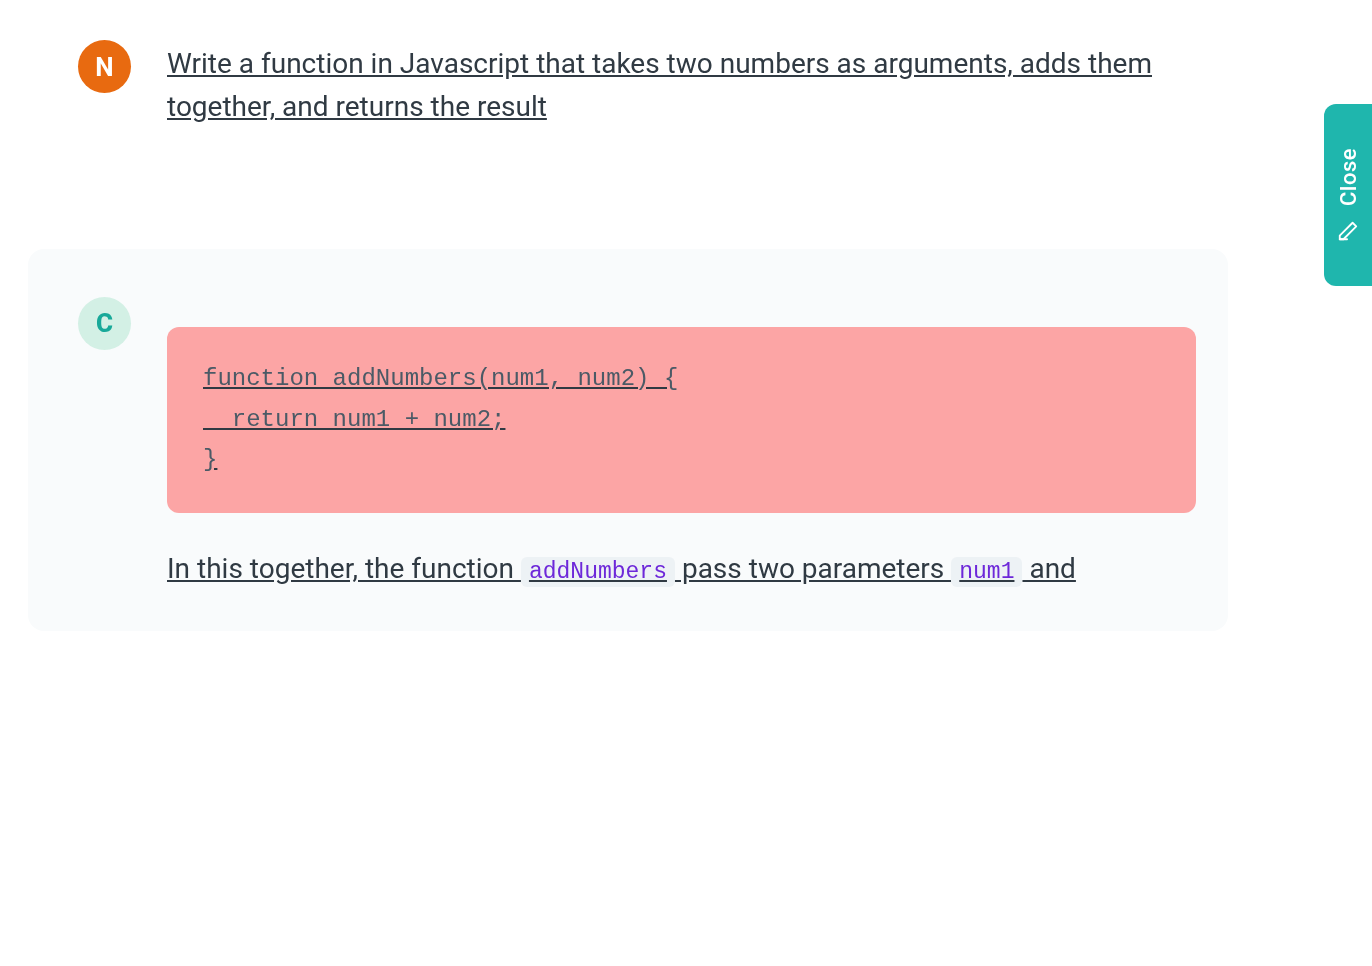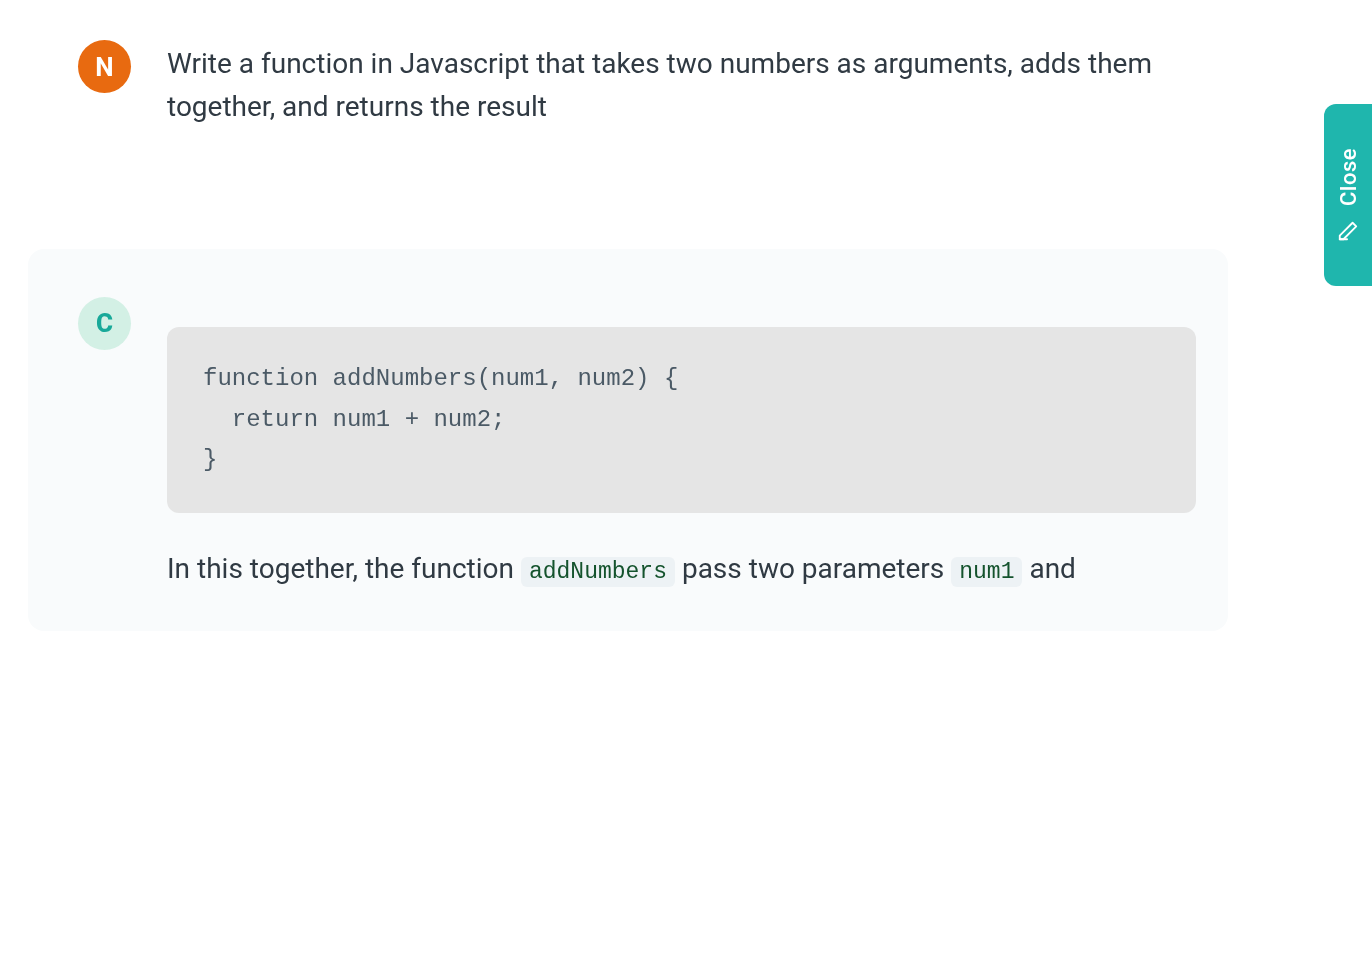--- a/index.html
+++ b/index.html
@@ -56,40 +56,41 @@
     background: #d3f0e5;
     color: #18a999;
     font-weight: 800;
   }
   .msg-body {
     flex: 1;
     font-size: 28px;
     line-height: 1.55;
     color: #303a43;
     padding-top: 2px;
+    text-decoration: underline;
   }
   .code-block {
-    background: #e5e5e5;
+    background: #fca5a5;
     border-radius: 12px;
     padding: 32px 36px;
     margin: 28px 0 34px 0;
     font-family: "SFMono-Regular", Menlo, Consolas, "Liberation Mono", monospace;
     font-size: 24px;
     line-height: 1.7;
     color: #4b5a66;
     white-space: pre;
     overflow-x: auto;
   }
   .inline-code {
     background: #edf2f5;
     border-radius: 6px;
     padding: 2px 8px;
     font-family: "SFMono-Regular", Menlo, Consolas, "Liberation Mono", monospace;
     font-size: 23px;
-    color: #14532d;
+    color: #6d28d9;
   }
   .close-tab {
     position: absolute;
     top: 104px;
     right: 0;
     width: 48px;
     height: 182px;
     background: #1fb6ad;
     color: #ffffff;
     border-top-left-radius: 12px;

